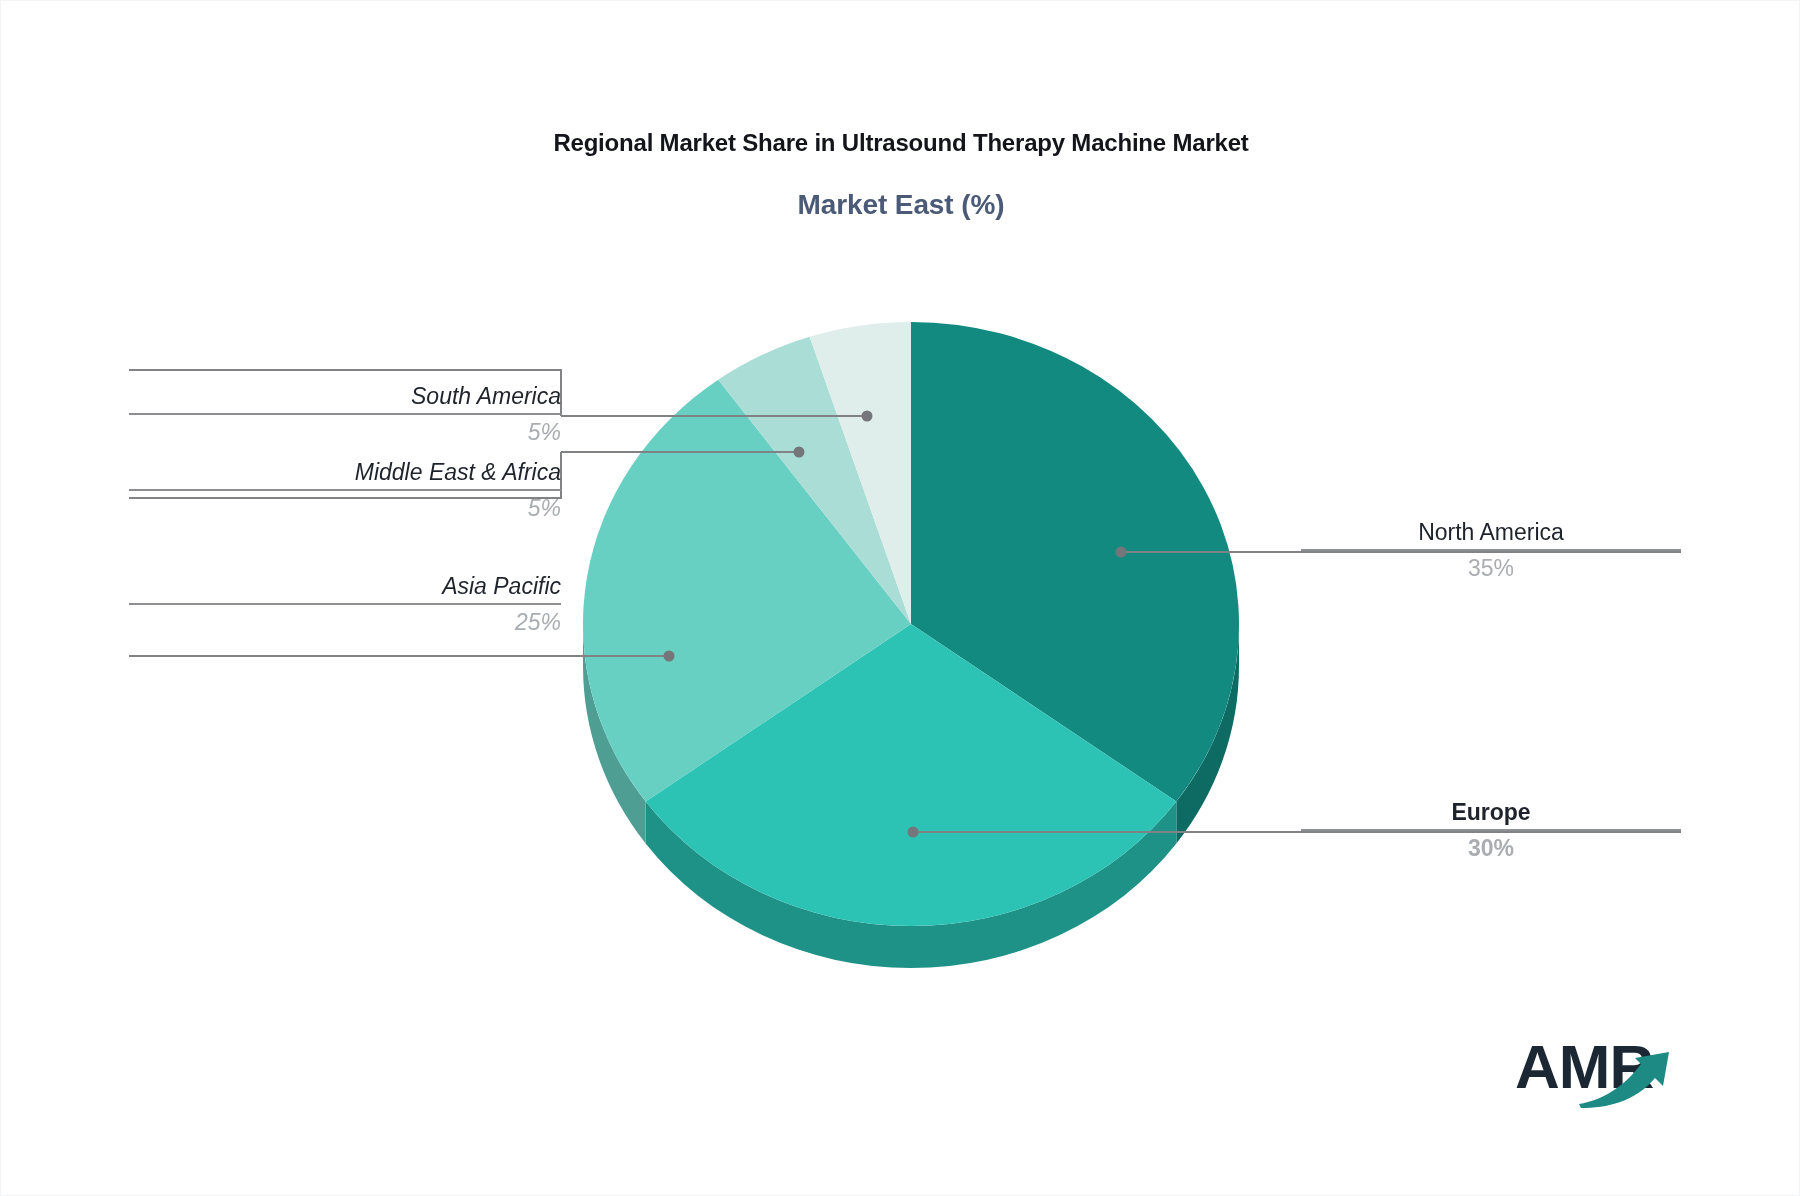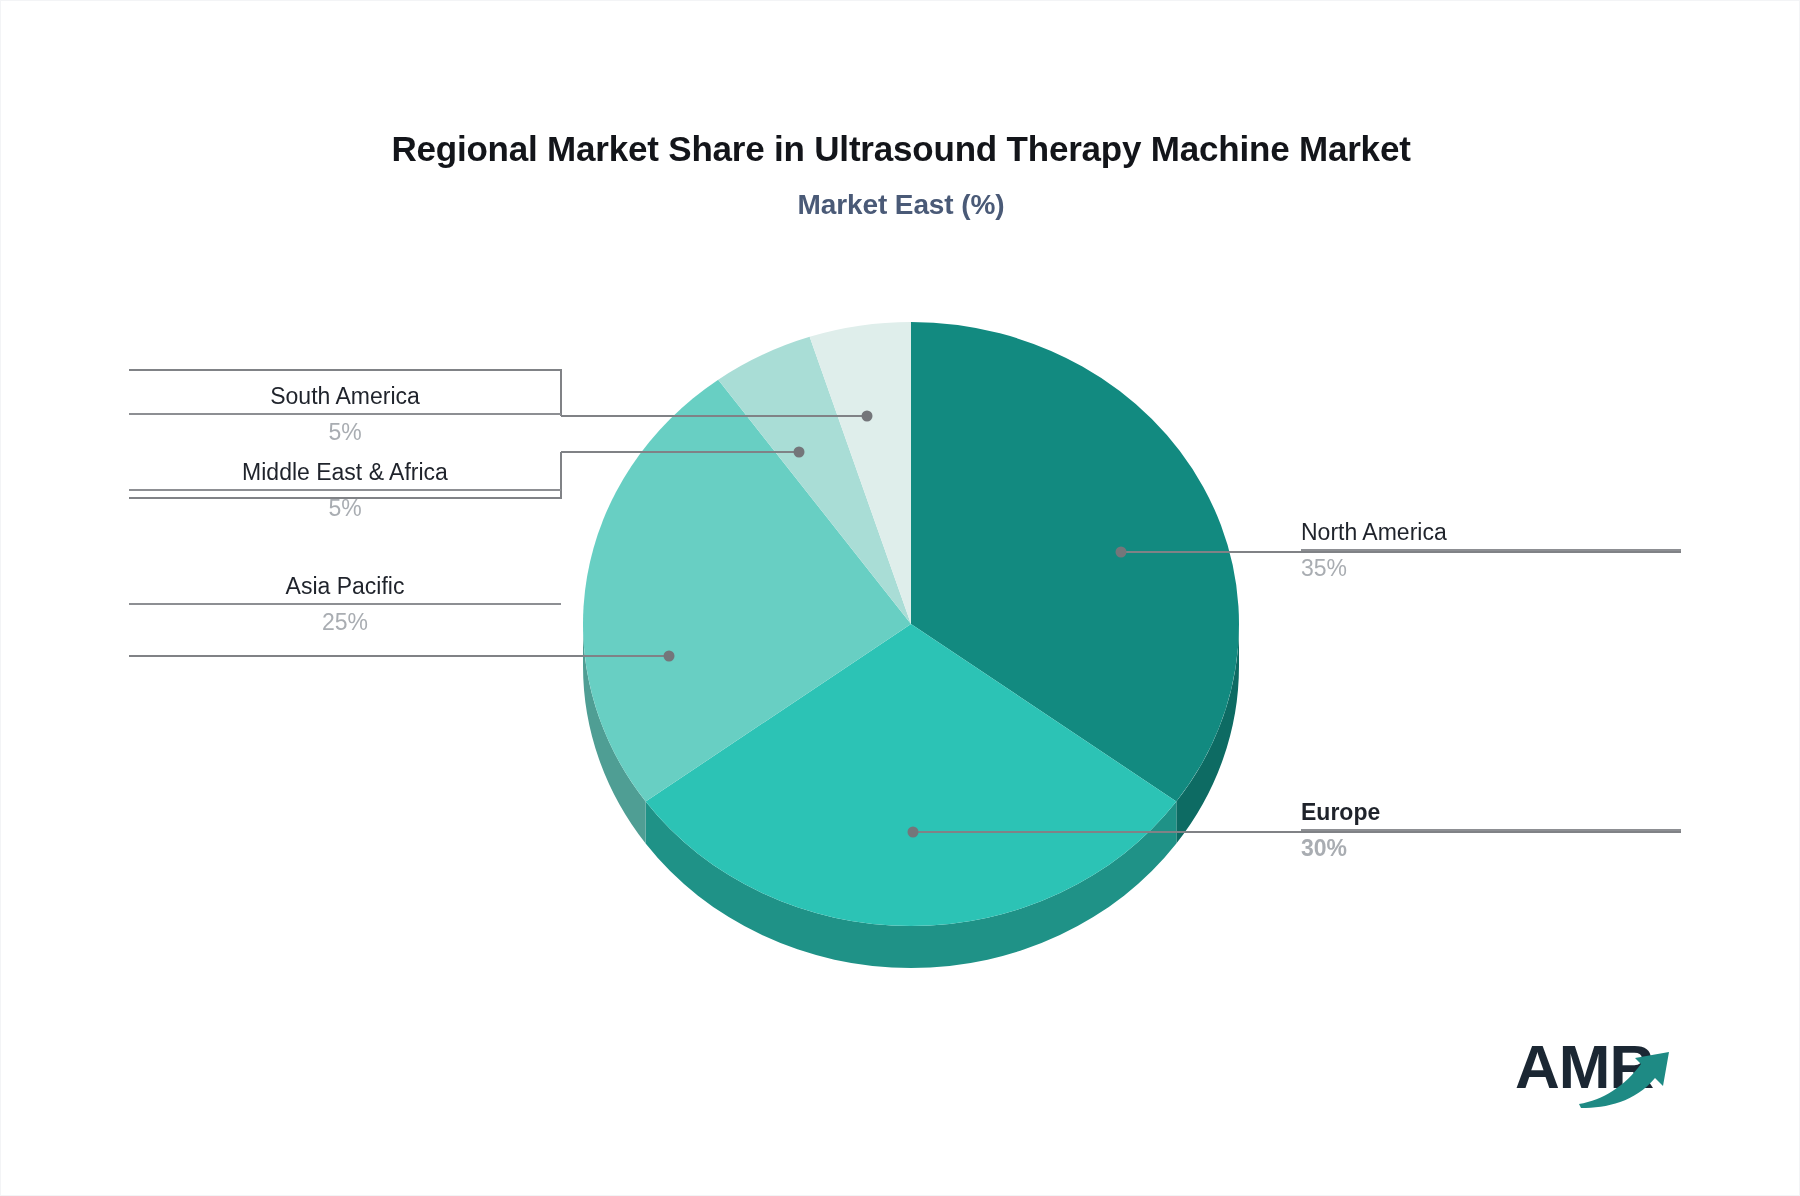--- a/index.html
+++ b/index.html
@@ -18,21 +18,21 @@
     border: 1px solid #f3f4f6;
     box-sizing: border-box;
     overflow: hidden;
   }
   .title {
     position: absolute;
     left: 0;
     top: 128px;
     width: 1800px;
     text-align: center;
-    font-size: 35px;
+    font-size: 24px;
     font-weight: bold;
     color: #13151a;
     letter-spacing: -0.2px;
   }
   .subtitle {
     position: absolute;
     left: 0;
     top: 188px;
     width: 1800px;
     text-align: center;
@@ -60,23 +60,23 @@
     border-top: 2px solid #8d8f93;
     margin: 2px 0 0 0;
   }
   .callout .cl-value {
     font-size: 23px;
     color: #a9adb2;
     white-space: nowrap;
     line-height: 34px;
   }
   .callout.right .cl-name,
-  .callout.right .cl-value { text-align: left; }
+  .callout.right .cl-value { text-align: center; }
   .callout.left .cl-name,
-  .callout.left .cl-value { text-align: center; }
+  .callout.left .cl-value { text-align: right; font-style: italic; }
 
   .logo {
     position: absolute;
     left: 1477px;
     top: 1035px;
     width: 175px;
     height: 80px;
     margin-left: 37px;
   }
   .logo .logo-text {

